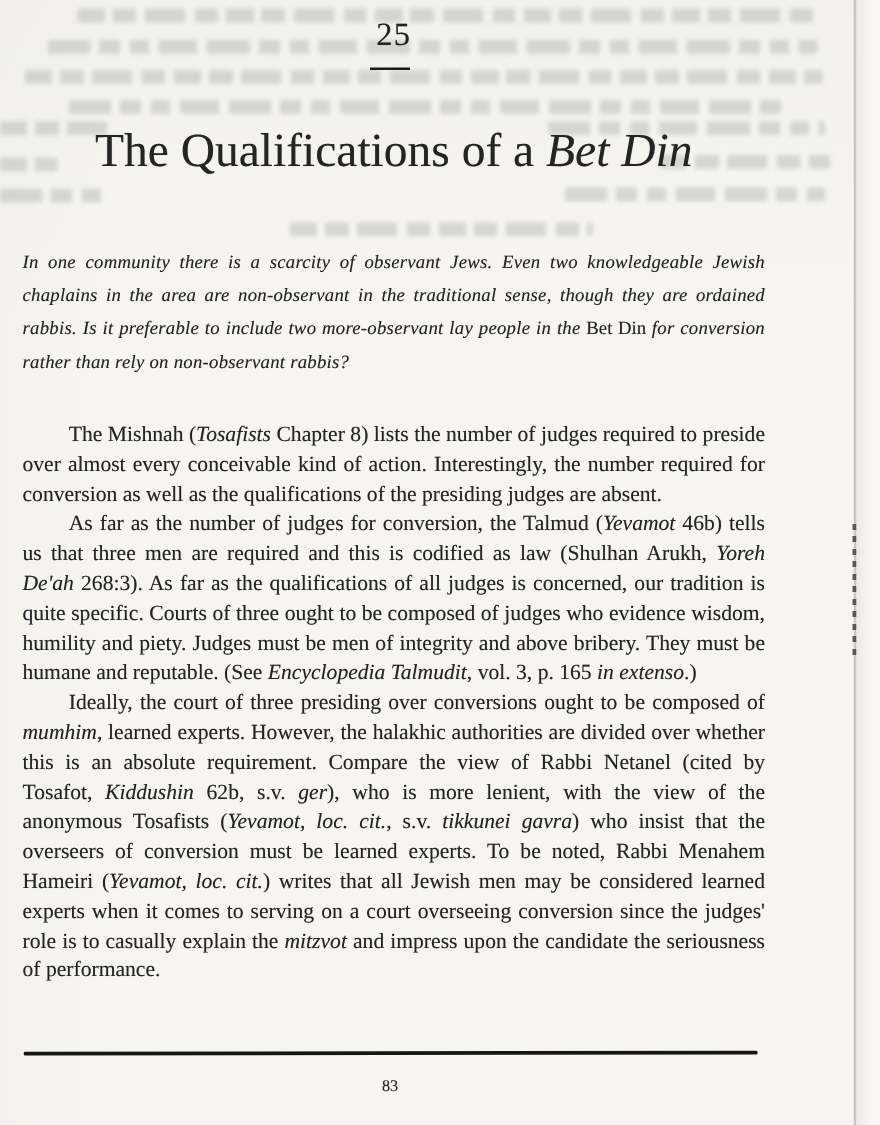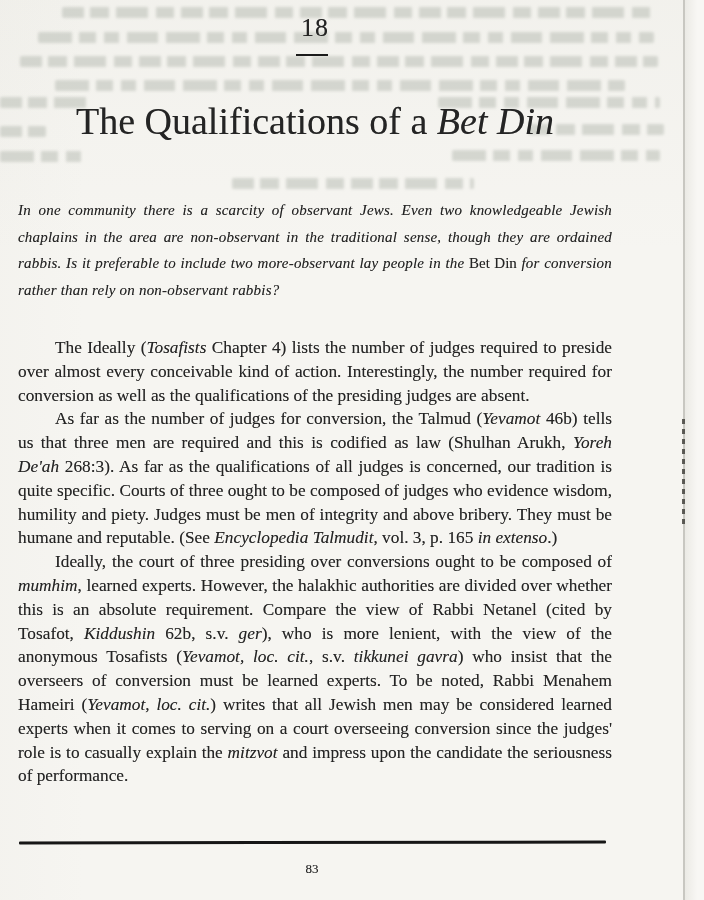--- a/index.html
+++ b/index.html
@@ -86,29 +86,29 @@
     <div class="ghost gp2" style="left:55px;top:80px;width:570px;"></div>
     <div class="ghost gp1" style="left:0px;top:97px;width:88px;"></div>
     <div class="ghost gp2" style="left:438px;top:97px;width:222px;"></div>
     <div class="ghost gp1" style="left:0px;top:126px;width:46px;"></div>
     <div class="ghost gp1" style="left:528px;top:124px;width:136px;"></div>
     <div class="ghost gp2" style="left:0px;top:151px;width:84px;"></div>
     <div class="ghost gp2" style="left:452px;top:150px;width:208px;"></div>
     <div class="ghost gp1" style="left:232px;top:178px;width:242px;"></div>
   </div>
 
-  <div class="chapter-number">18</div>
+  <div class="chapter-number">25</div>
   <div class="chapter-underline"></div>
 
   <h1 class="chapter-title"><span>The Qualifications of a </span><span class="it">Bet Din</span></h1>
 
   <div class="query-paragraph"><span class="it">In one community there is a scarcity of observant Jews. Even two knowledgeable Jewish chaplains in the area are non-observant in the traditional sense, though they are ordained rabbis. Is it preferable to include two more-observant lay people in the </span><span>Bet Din</span><span class="it"> for conversion rather than rely on non-observant rabbis?</span></div>
 
   <div class="body-text">
-    <p class="para"><span>The Ideally (</span><span class="it">Tosafists</span><span> Chapter 4) lists the number of judges required to preside over almost every conceivable kind of action. Interestingly, the number required for conversion as well as the qualifications of the presiding judges are absent.</span></p>
+    <p class="para"><span>The Mishnah (</span><span class="it">Tosafists</span><span> Chapter 8) lists the number of judges required to preside over almost every conceivable kind of action. Interestingly, the number required for conversion as well as the qualifications of the presiding judges are absent.</span></p>
     <p class="para"><span>As far as the number of judges for conversion, the Talmud (</span><span class="it">Yevamot</span><span> 46b) tells us that three men are required and this is codified as law (Shulhan Arukh, </span><span class="it">Yoreh De'ah</span><span> 268:3). As far as the qualifications of all judges is concerned, our tradition is quite specific. Courts of three ought to be composed of judges who evidence wisdom, humility and piety. Judges must be men of integrity and above bribery. They must be humane and reputable. (See </span><span class="it">Encyclopedia Talmudit</span><span>, vol. 3, p. 165 </span><span class="it">in extenso</span><span>.)</span></p>
     <p class="para"><span>Ideally, the court of three presiding over conversions ought to be composed of </span><span class="it">mumhim</span><span>, learned experts. However, the halakhic authorities are divided over whether this is an absolute requirement. Compare the view of Rabbi Netanel (cited by Tosafot, </span><span class="it">Kiddushin</span><span> 62b, s.v. </span><span class="it">ger</span><span>), who is more lenient, with the view of the anonymous Tosafists (</span><span class="it">Yevamot, loc. cit.</span><span>, s.v. </span><span class="it">tikkunei gavra</span><span>) who insist that the overseers of conversion must be learned experts. To be noted, Rabbi Menahem Hameiri (</span><span class="it">Yevamot, loc. cit.</span><span>) writes that all Jewish men may be considered learned experts when it comes to serving on a court overseeing conversion since the judges' role is to casually explain the </span><span class="it">mitzvot</span><span> and impress upon the candidate the seriousness of performance.</span></p>
   </div>
 
   <div class="footer-rule"></div>
   <div class="page-number">83</div>
 
   <div class="edge-band"></div>
   <div class="edge-line"></div>
   <div class="edge-dashes"></div>

